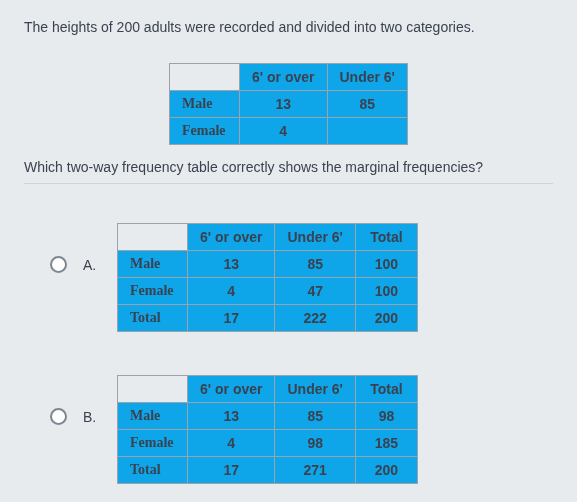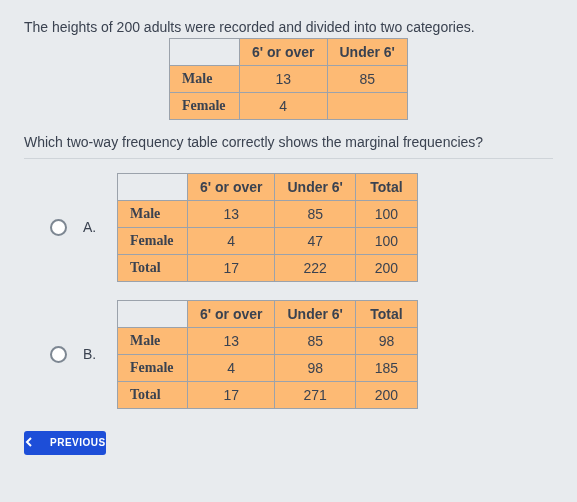--- a/index.html
+++ b/index.html
@@ -12,27 +12,28 @@
       background: #e8ebee;
       width: 577px;
       height: 502px;
       overflow: hidden;
     }
     .question-text {
       line-height: 1.4;
     }
     table {
       border-collapse: collapse;
-      background: #fdba74;
+      background: #0ea5e9;
+      margin-top: 25px;
     }
     td, th {
       border: 1px solid #9ba2ab;
       padding: 5px 12px;
       text-align: center;
-      font-weight: normal;
+      font-weight: bold;
       min-width: 62px;
     }
     td.rowlabel, th.rowlabel {
       text-align: left;
       font-weight: bold;
       min-width: 70px;
       font-family: Liberation Serif, serif;
     }
     th.colhead {
       font-weight: bold;

